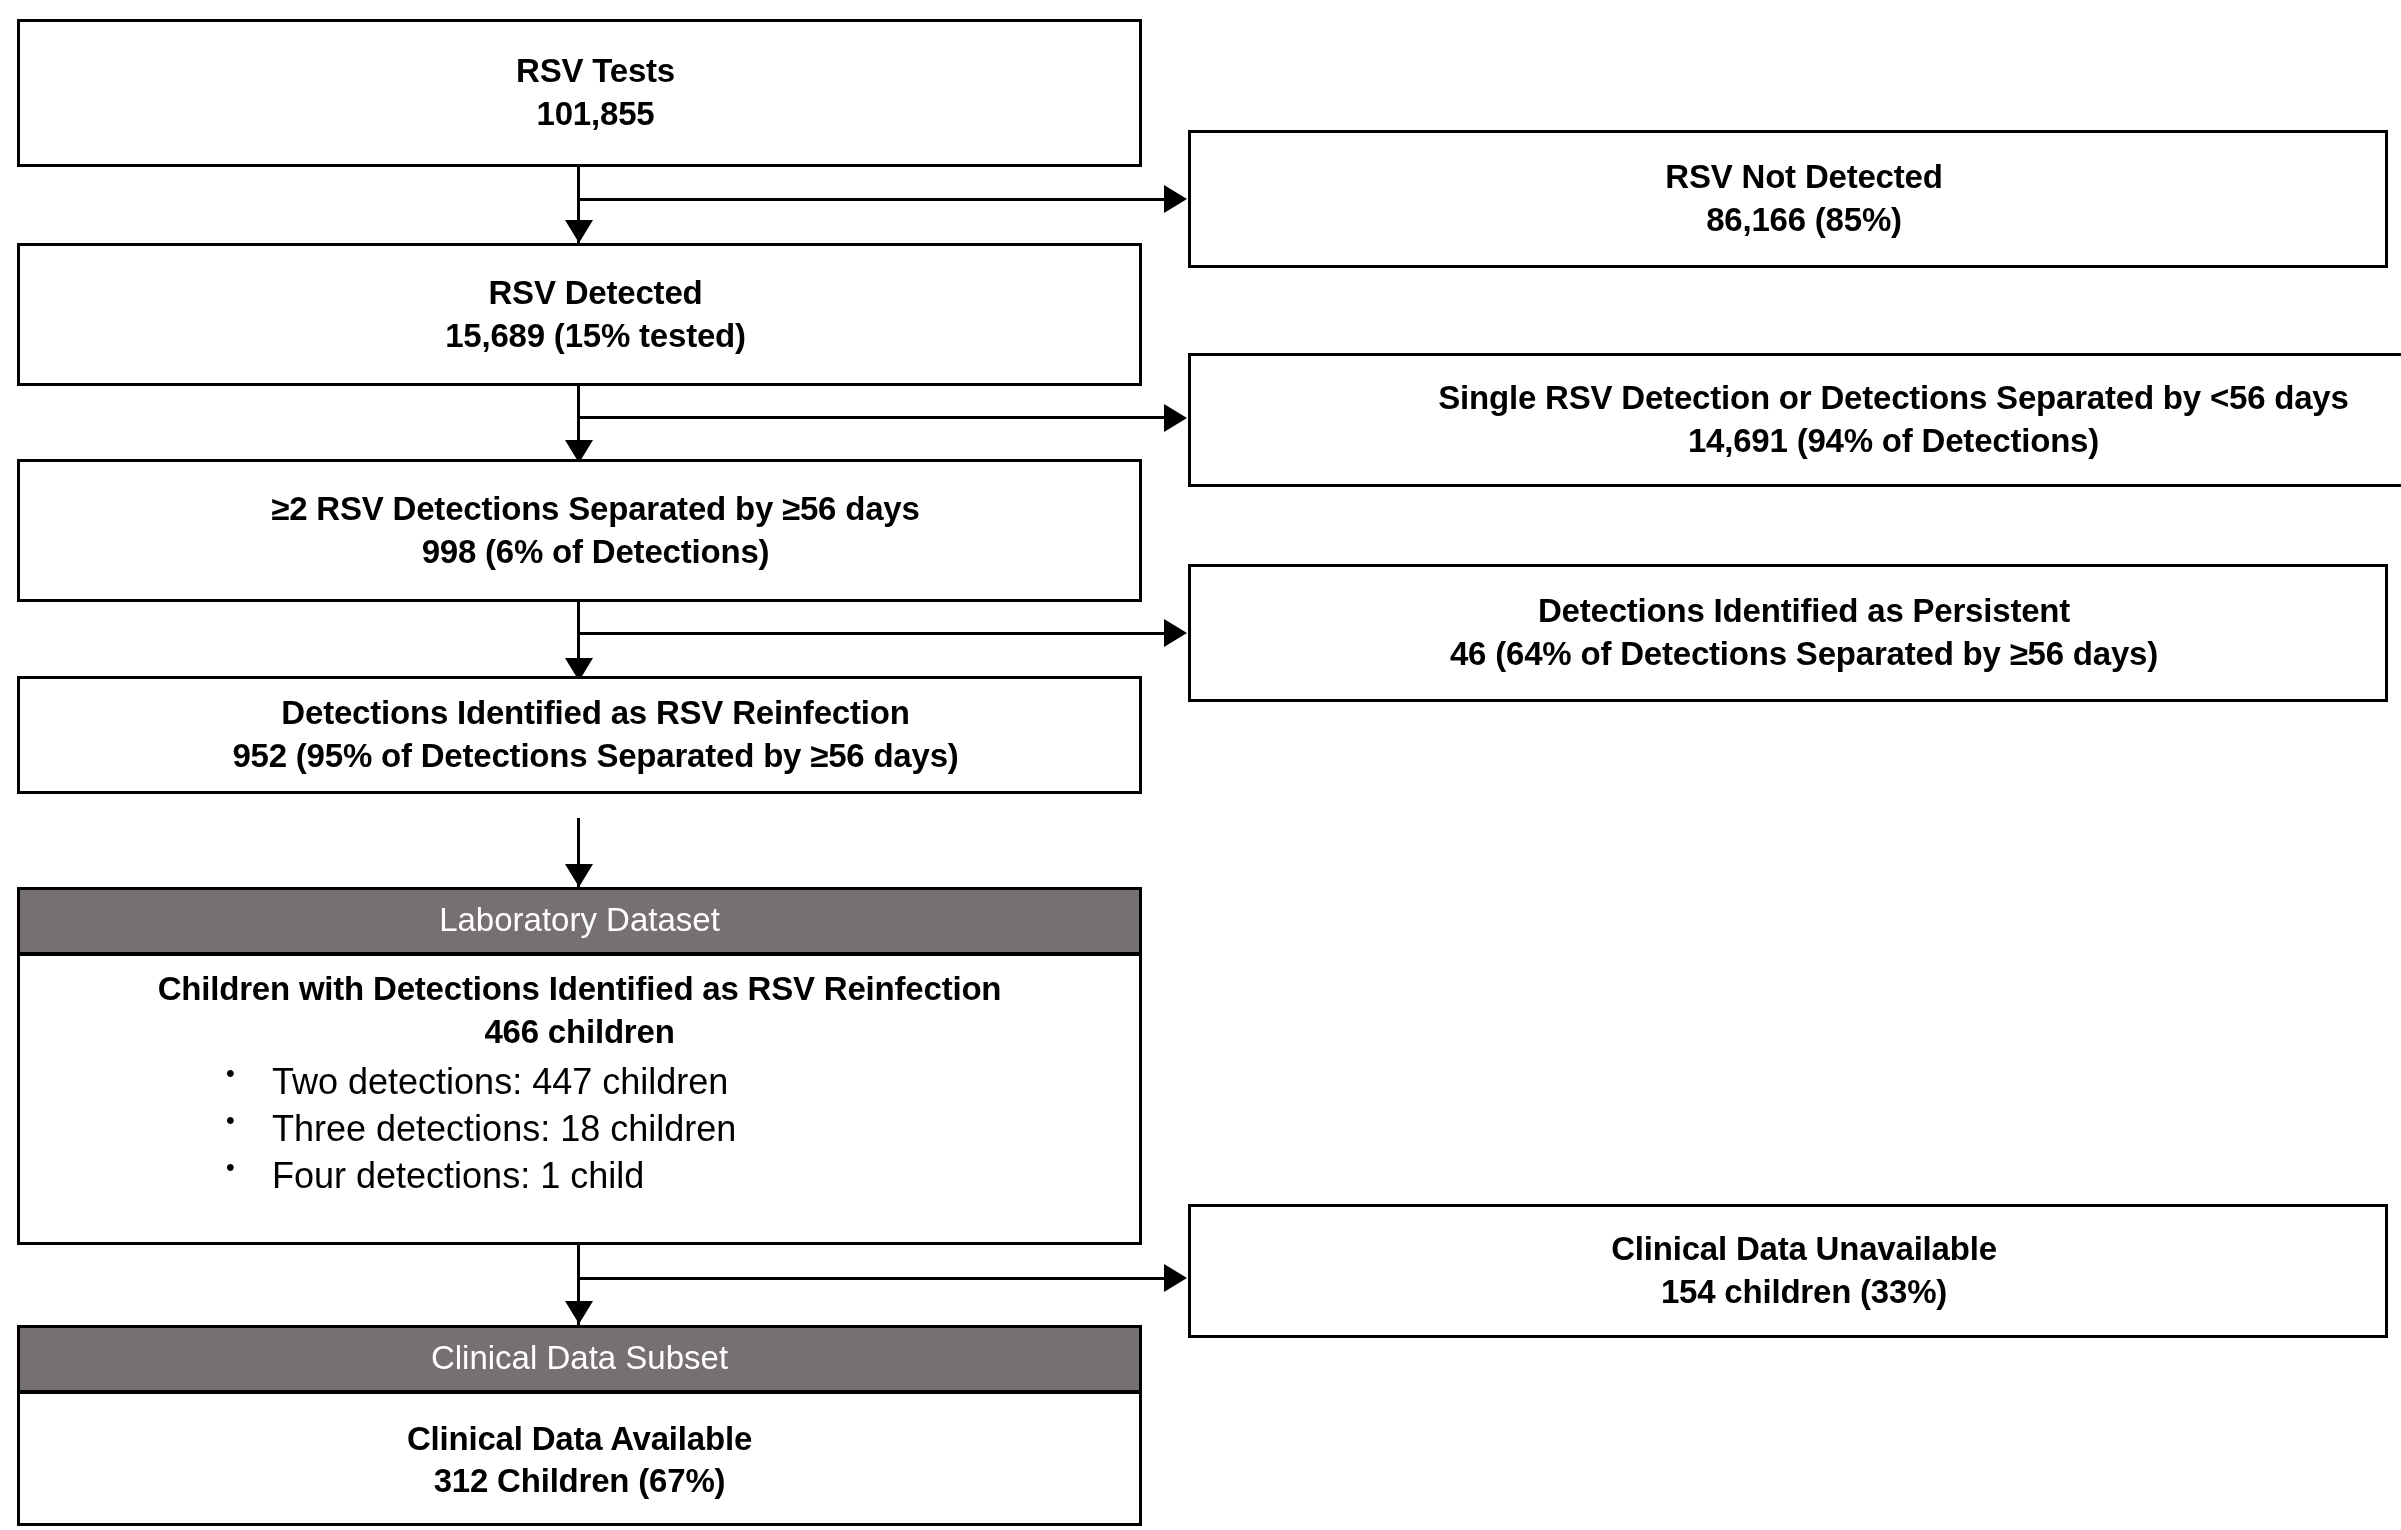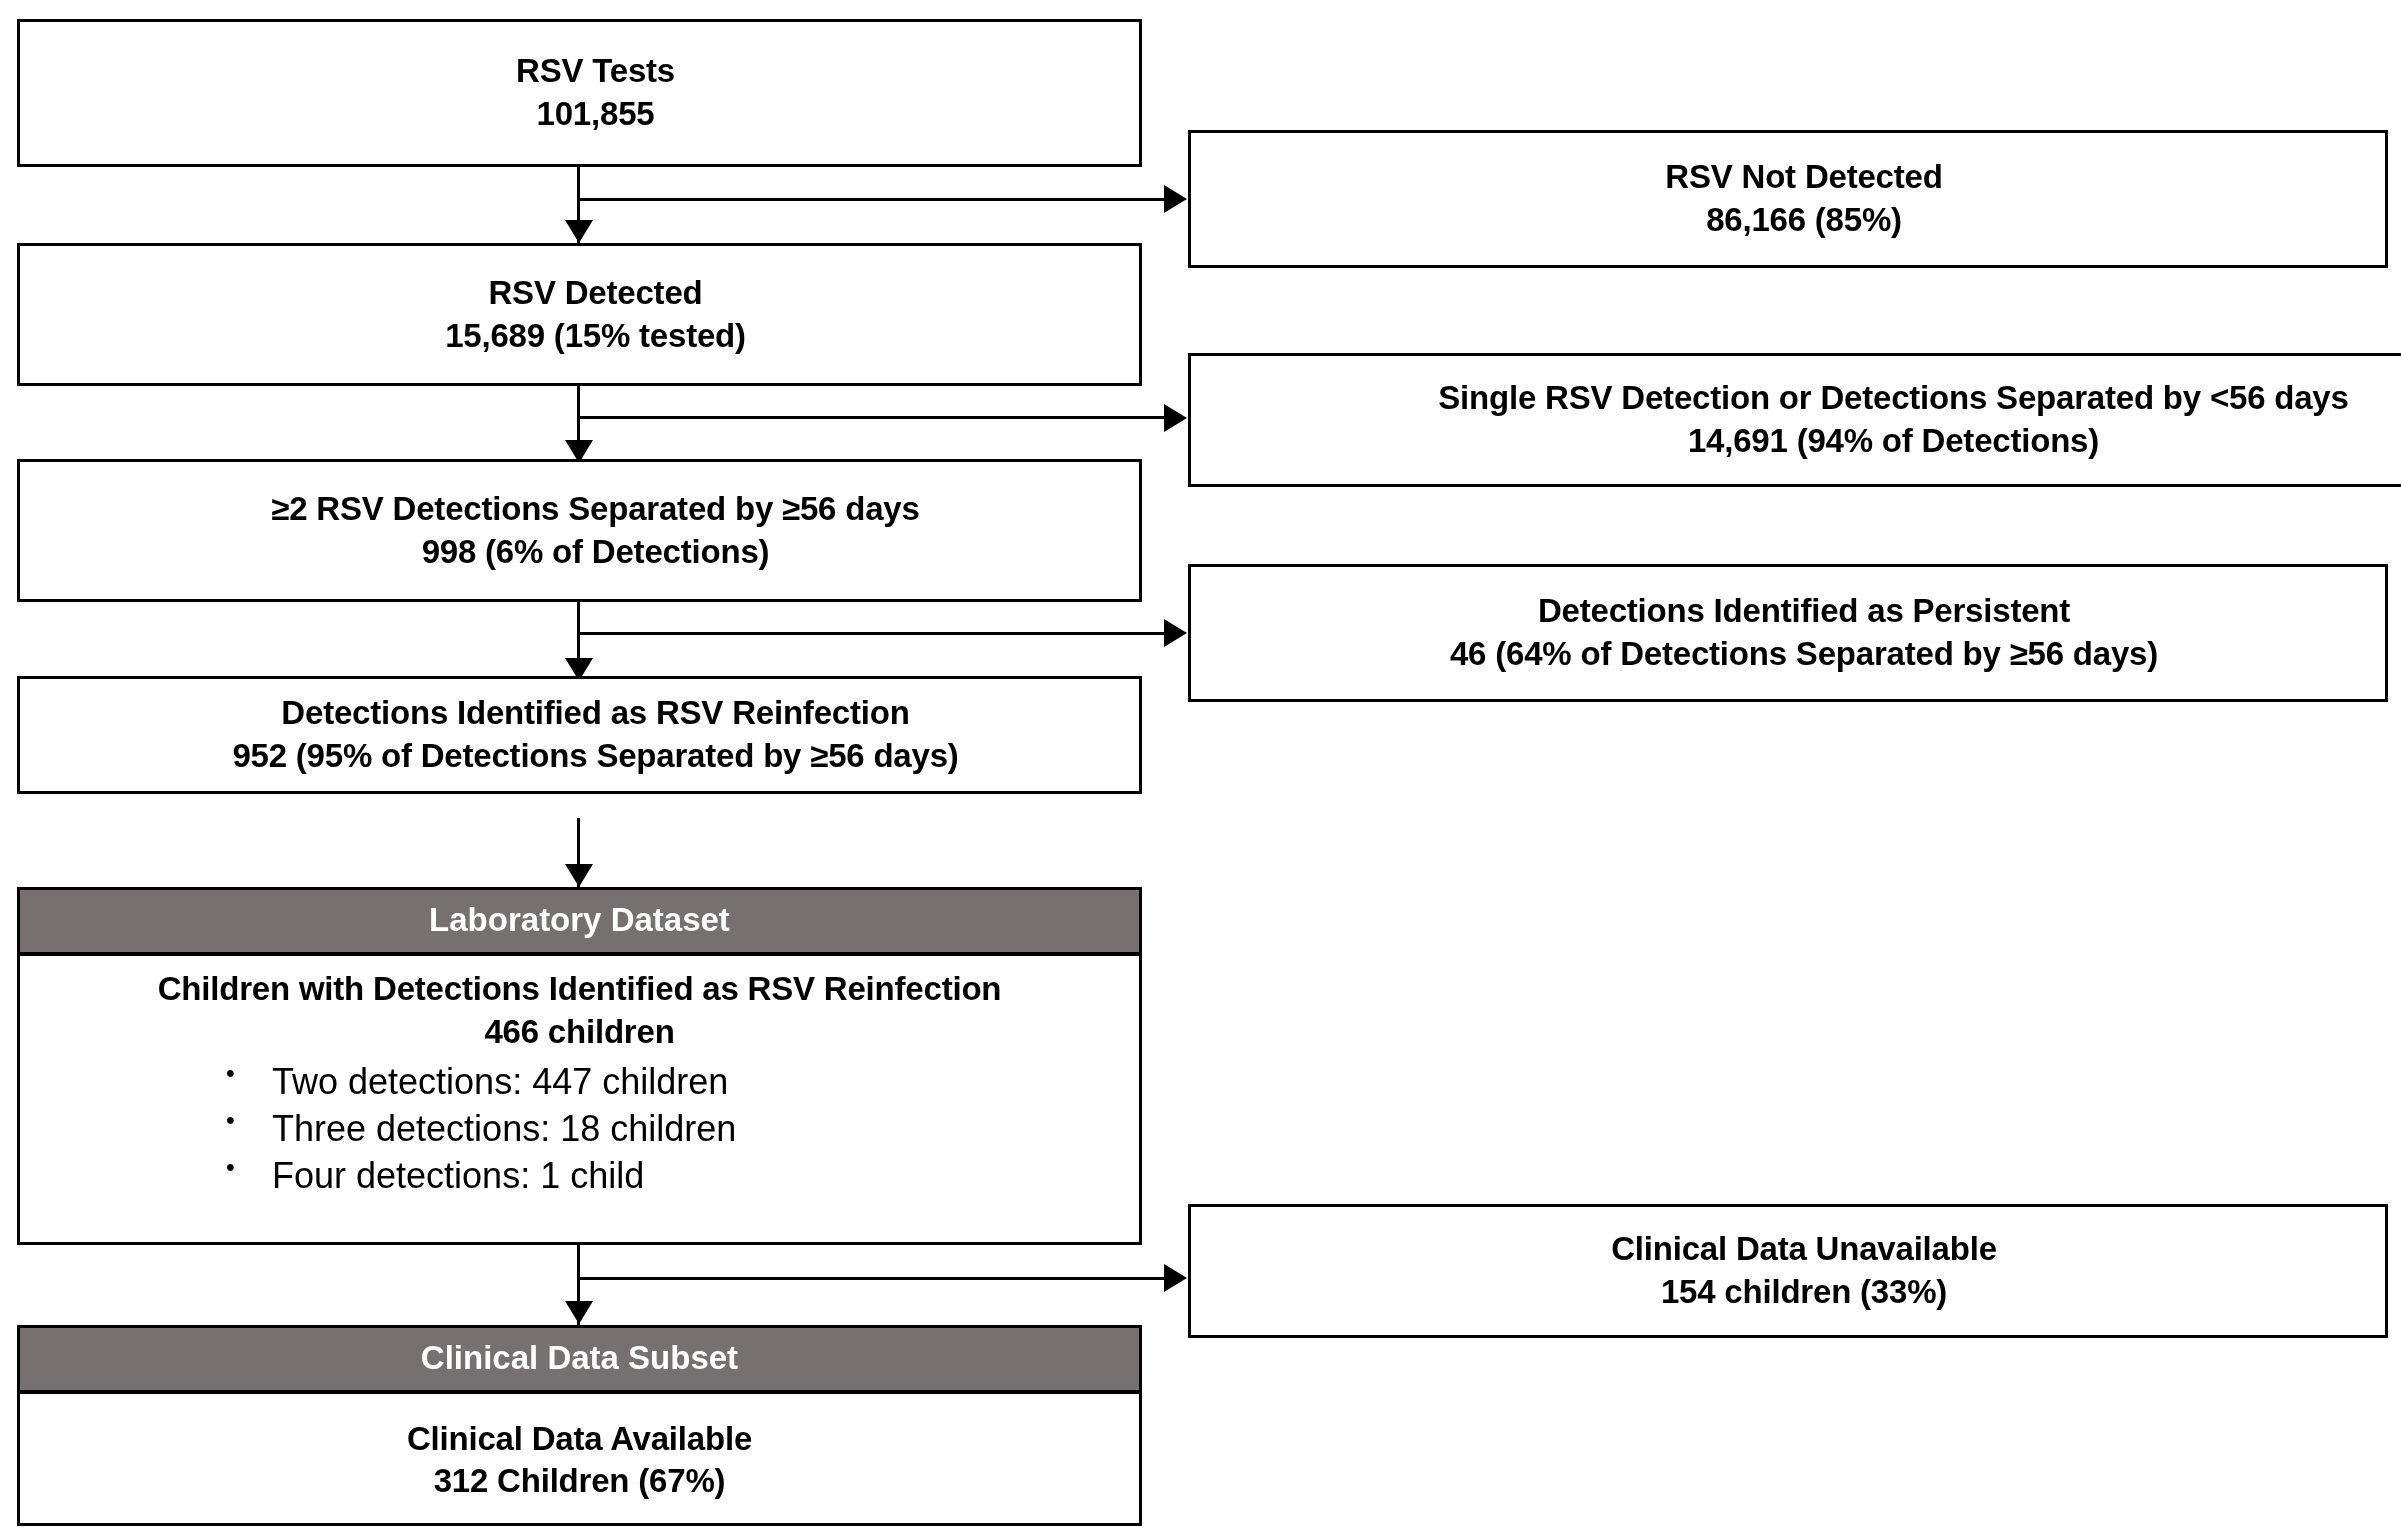--- a/index.html
+++ b/index.html
@@ -47,21 +47,21 @@
     font-weight: bold;
     font-size: 33px;
     letter-spacing: -0.2px;
   }
 
   
   .band {
     background: #767070;
     color: #ffffff;
     font-size: 33px;
-    font-weight: bold;
+    font-weight: normal;
     text-align: center;
     padding: 11px 0 13.4px 0;
     border-bottom: 4.2px solid #000000;
     box-sizing: border-box;
   }
   .banded {
     justify-content: flex-start;
     padding: 0;
   }
   .band-body {

